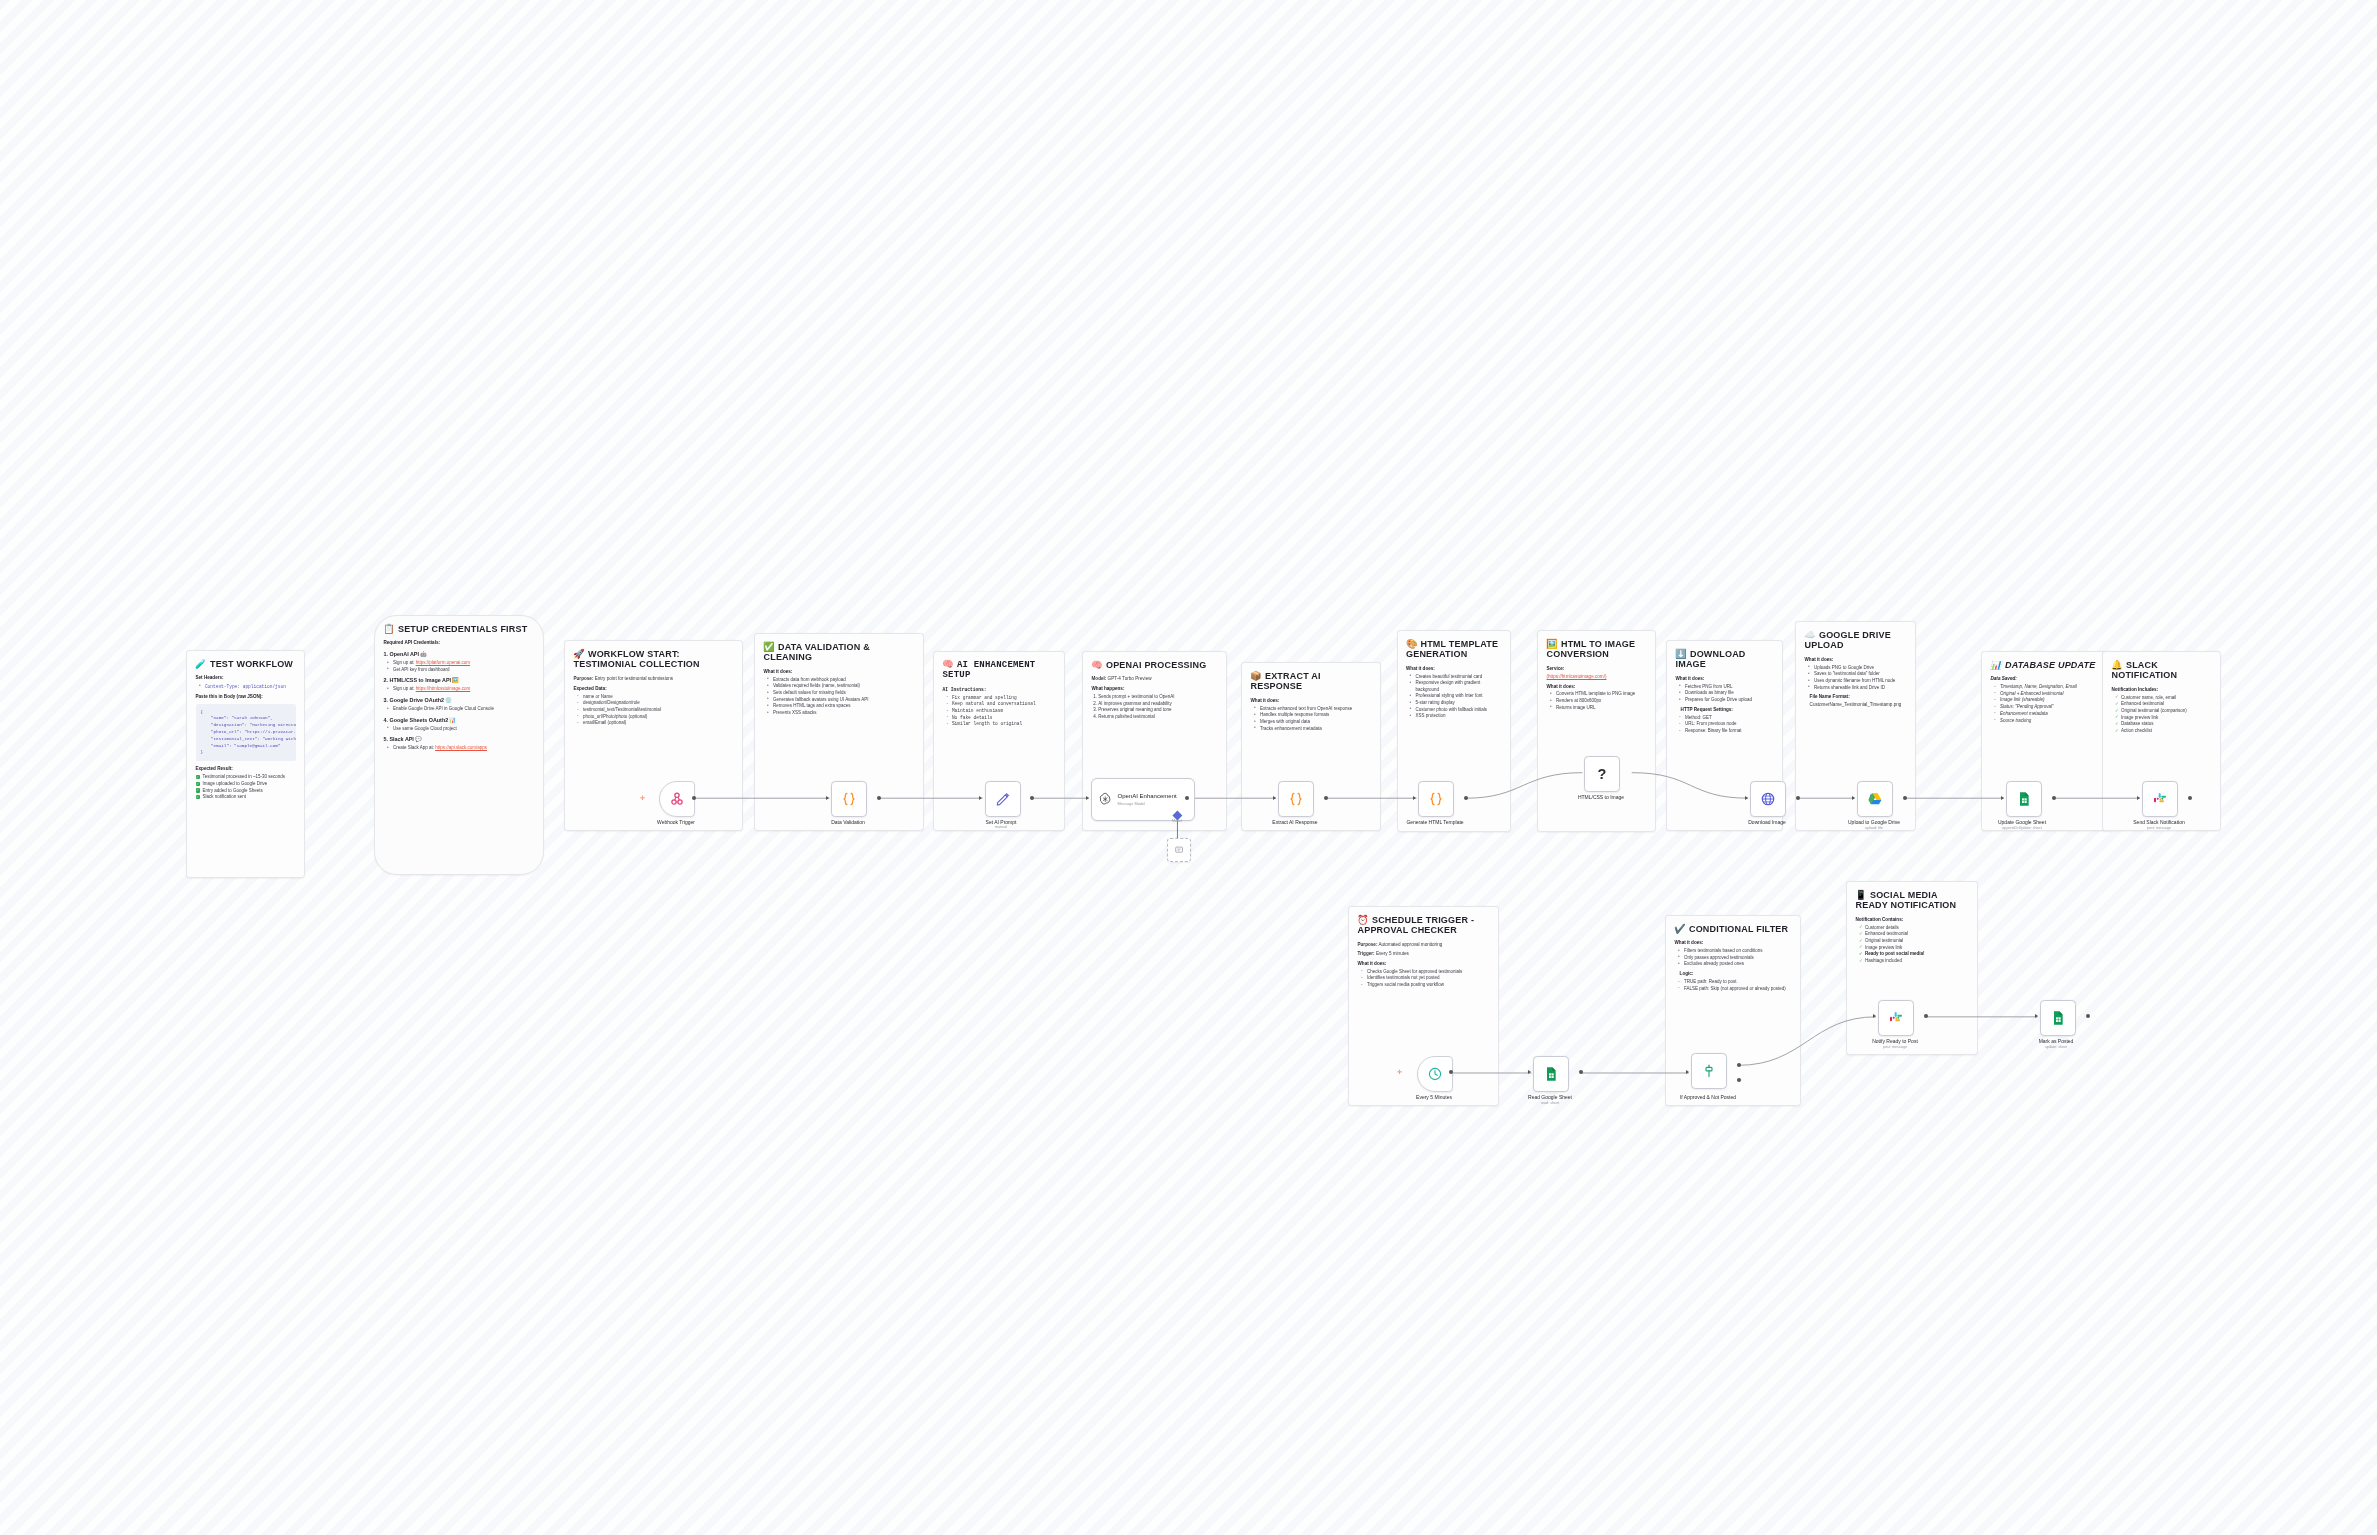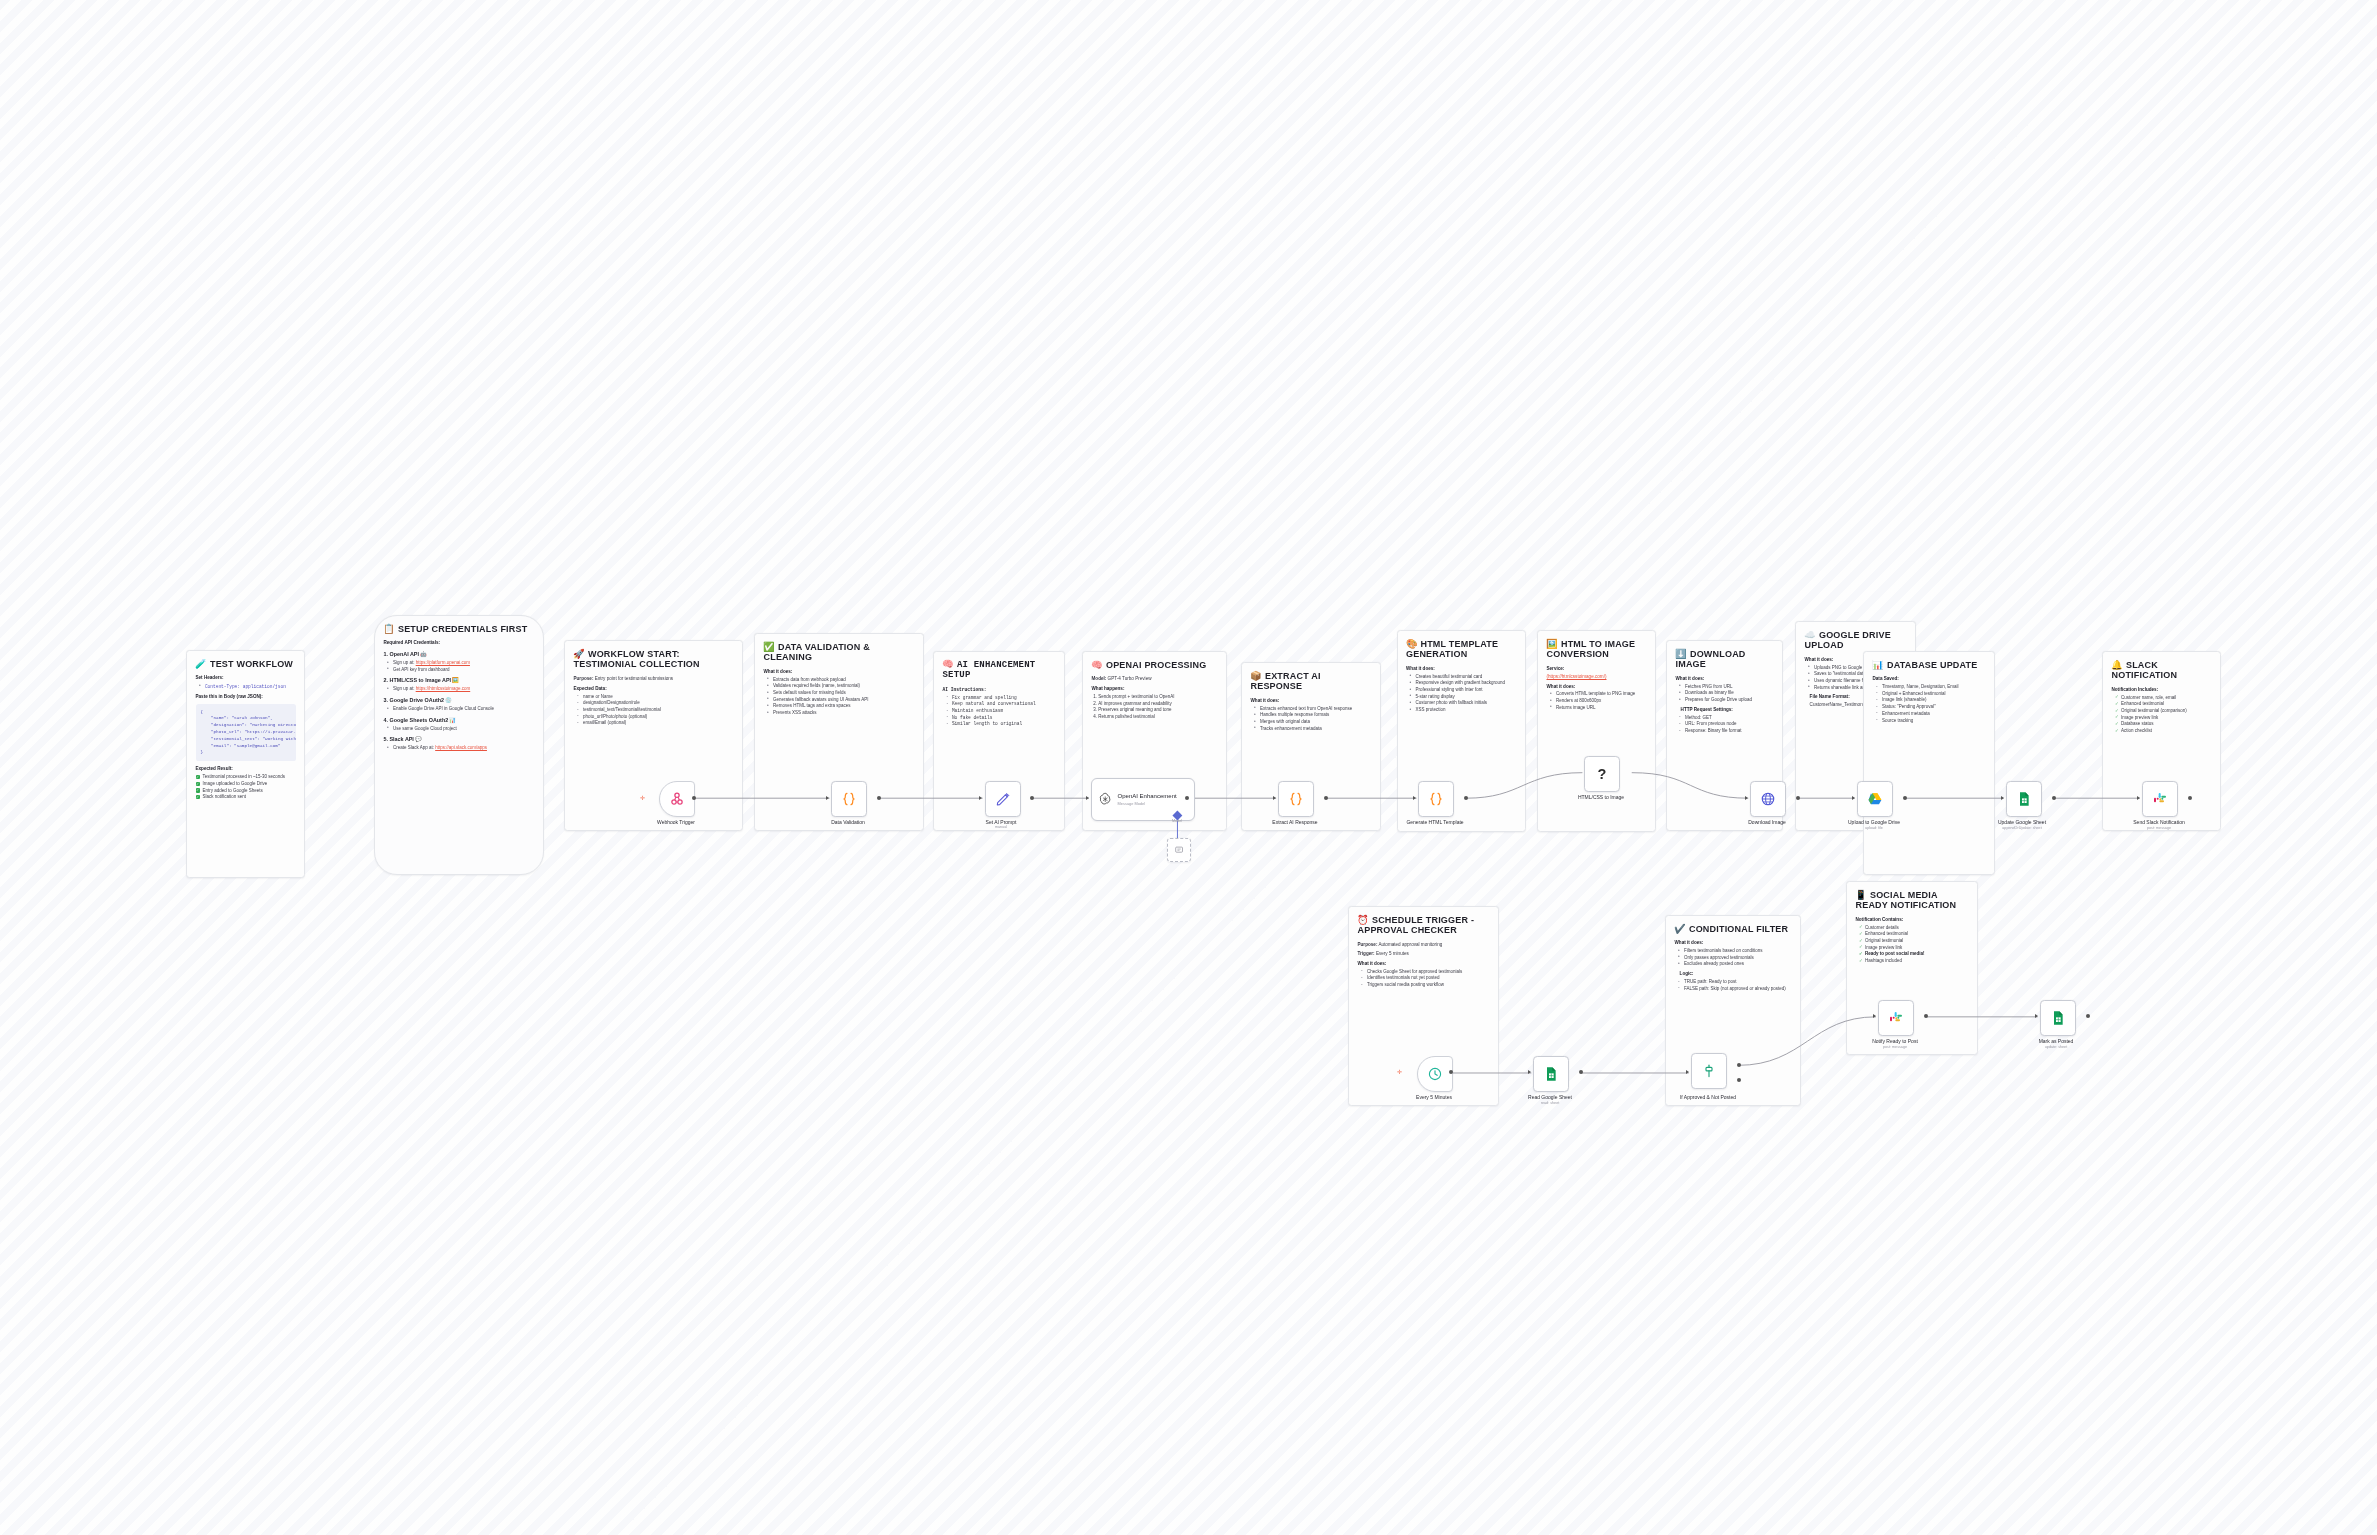--- a/index.html
+++ b/index.html
@@ -282,21 +282,21 @@
     <p><b>Model:</b><span> GPT-4 Turbo Preview</span></p>
     <div class="sub">What happens:</div>
     <ol>
       <li>Sends prompt + testimonial to OpenAI</li>
       <li>AI improves grammar and readability</li>
       <li>Preserves original meaning and tone</li>
       <li>Returns polished testimonial</li>
     </ol>
   </div>
 
-  <div class="note" style="left:1397px;top:630px;width:129px;height:202px;padding-left:8px;">
+  <div class="note" style="left:1397px;top:630px;width:114px;height:202px;padding-left:8px;">
     <h3>
       <span class="emo">🎨</span><span>HTML TEMPLATE GENERATION</span>
     </h3>
     <div class="sub">What it does:</div>
     <ul>
       <li>Creates beautiful testimonial card</li>
       <li>Responsive design with gradient background</li>
       <li>Professional styling with Inter font</li>
       <li>5-star rating display</li>
       <li>Customer photo with fallback initials</li>
@@ -344,21 +344,21 @@
     <ul>
       <li>Uploads PNG to Google Drive</li>
       <li>Saves to "testimonial data" folder</li>
       <li>Uses dynamic filename from HTML node</li>
       <li>Returns shareable link and Drive ID</li>
     </ul>
     <div class="sub" style="margin-left:5.1px;">File Name Format:</div>
     <p style="margin-left:5.1px;">CustomerName_Testimonial_Timestamp.png</p>
   </div>
 
-  <div class="note" style="left:1863px;top:651px;width:132px;height:224px;">
+  <div class="note" style="left:1981px;top:651px;width:132px;height:180px;font-style:italic;">
     <h3>
       <span class="emo">📊</span><span>DATABASE UPDATE</span>
     </h3>
     <div class="sub">Data Saved:</div>
     <ul class="dash">
       <li>Timestamp, Name, Designation, Email</li>
       <li>Original + Enhanced testimonial</li>
       <li>Image link (shareable)</li>
       <li>Status: "Pending Approval"</li>
       <li>Enhancement metadata</li>

